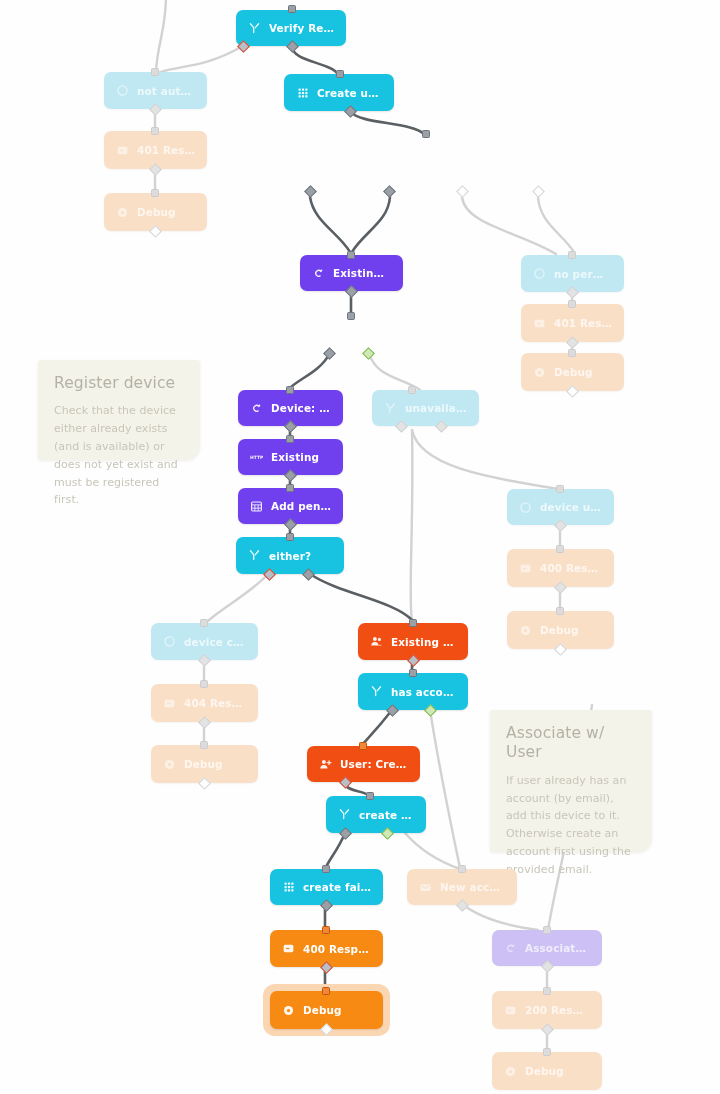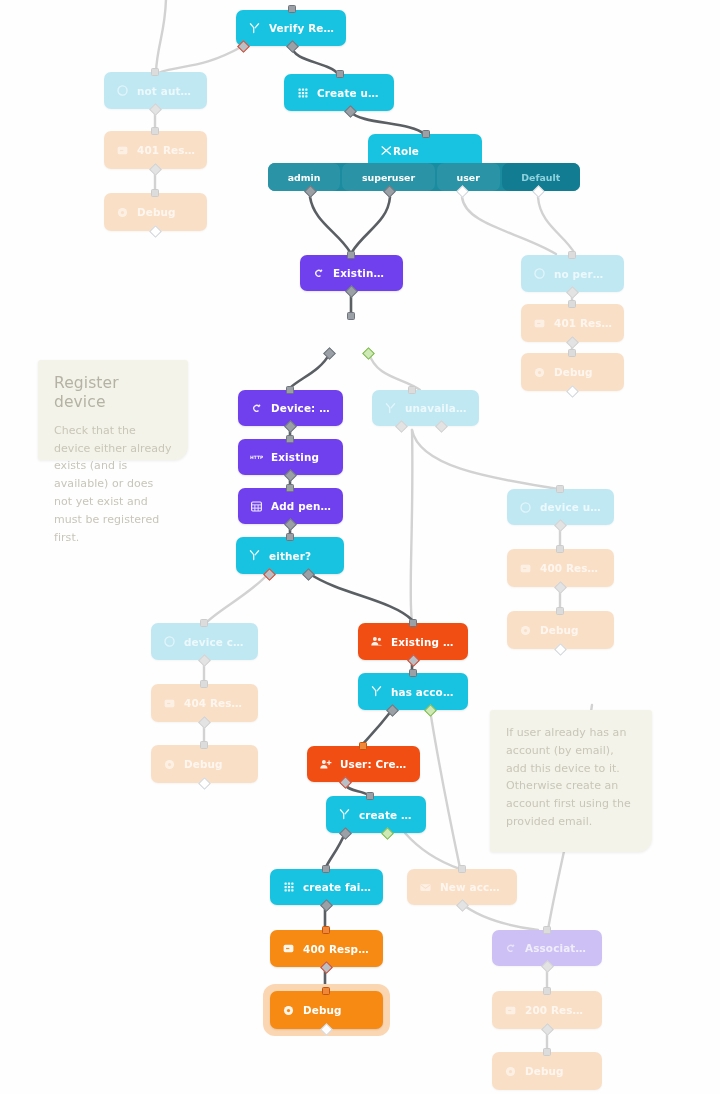--- a/index.html
+++ b/index.html
@@ -174,26 +174,27 @@
         <path d="M412,661 L412,671"></path>
         <path d="M392,710 C378,728 370,736 362,745"></path>
         <path d="M345,784 C348,792 362,790 368,795"></path>
         <path d="M345,833 C338,850 330,858 325,869"></path>
         <path d="M325,908 L325,929"></path>
         <path d="M325,968 L325,990"></path>
       </g>
     </g>
   </svg>
 
-  <div class="note" style="left:38px;top:360px;width:150px;height:100px;">
+  <div class="note" style="left:38px;top:360px;width:162px;height:100px;">
     <div class="note-title">Register device</div>
     <div class="note-body">Check that the device either already exists (and is available) or does not yet exist and must be registered first.</div>
   </div>
 
   <div class="note" style="left:490px;top:710px;width:162px;height:142px;">
+    <div class="note-title">Associate w/ User</div>
     <div class="note-body">If user already has an account (by email), add this device to it. Otherwise create an account first using the provided email.</div>
   </div>
 
   <div class="node c-cyan" style="left:236px;top:10px;width:110px;height:36px;">
     <span class="ico">
         <svg width="13" height="13" viewBox="0 0 16 16">
           <path d="M3 2.2 L7 7 L7 13 M13 2.2 L9 7" stroke="#fff" stroke-width="1.6" fill="none" stroke-linecap="round"></path>
         </svg>
       </span>
     <span class="lbl">Verify Results</span>
@@ -251,42 +252,20 @@
             <rect x="6.5" y="11" width="3" height="3" rx=".6"></rect>
             <rect x="11" y="11" width="3" height="3" rx=".6"></rect>
           </g>
         </svg>
       </span>
     <span class="lbl">Create user...</span>
   </div>
   <div class="port in p-in-grey" style="left:336px;top:70px;"></div>
   <div class="port p-grey" style="left:346px;top:107px;"></div>
 
-  <div class="rolewrap" style="left:268px;top:134px;width:312px;height:64px;">
-    <div class="rolehead" style="left:100px;top:0;width:114px;height:34px;">
-      <span class="ico"><svg width="13" height="13" viewBox="0 0 16 16">
-            <path d="M2.5 3.5 L13 12.5 M13 3.5 L2.5 12.5" stroke="#fff" stroke-width="1.6" stroke-linecap="round"></path>
-          </svg></span>
-      <span class="lbl">Role</span>
-    </div>
-    <div class="rolebar" style="left:0;top:29px;width:312px;height:28px;">
-      <div class="rolecell">
-          <span>admin</span>
-        </div>
-      <div class="rolecell">
-          <span>superuser</span>
-        </div>
-      <div class="rolecell">
-          <span>user</span>
-        </div>
-      <div class="rolecell is-default">
-          <span>Default</span>
-        </div>
-    </div>
-  </div>
   <div class="port in p-in-grey" style="left:422px;top:130px;"></div>
   <div class="port p-grey" style="left:306px;top:187px;"></div>
   <div class="port p-grey" style="left:385px;top:187px;"></div>
   <div class="port p-white" style="left:458px;top:187px;"></div>
   <div class="port p-white" style="left:534px;top:187px;"></div>
 
   <div class="node c-purple" style="left:300px;top:255px;width:103px;height:36px;">
     <span class="ico">
         <svg width="13" height="13" viewBox="0 0 16 16">
           <path d="M11 5.5 a3.6 3.6 0 1 0 -1 5.4" stroke="#fff" stroke-width="1.6" fill="none" stroke-linecap="round"></path>

